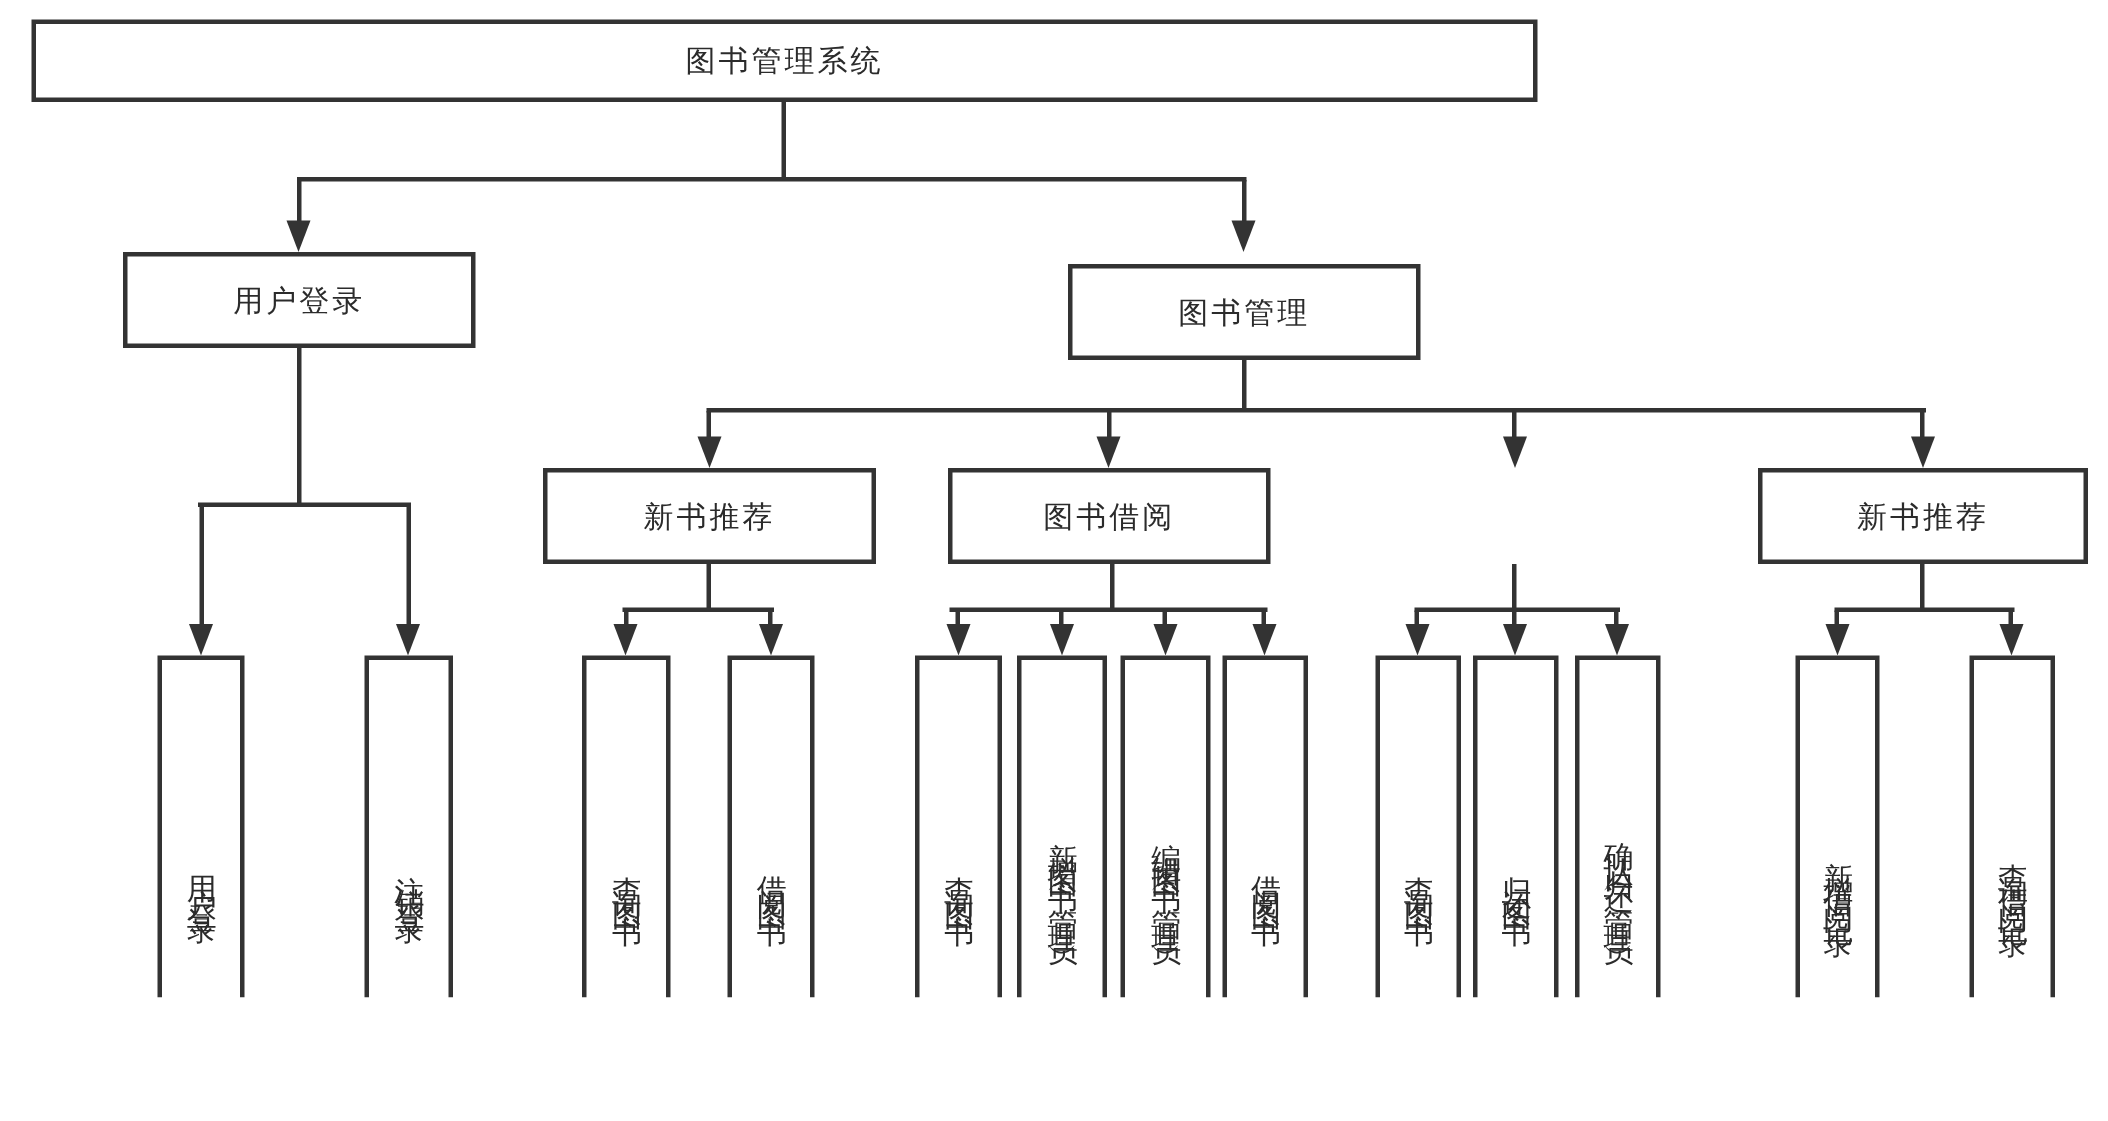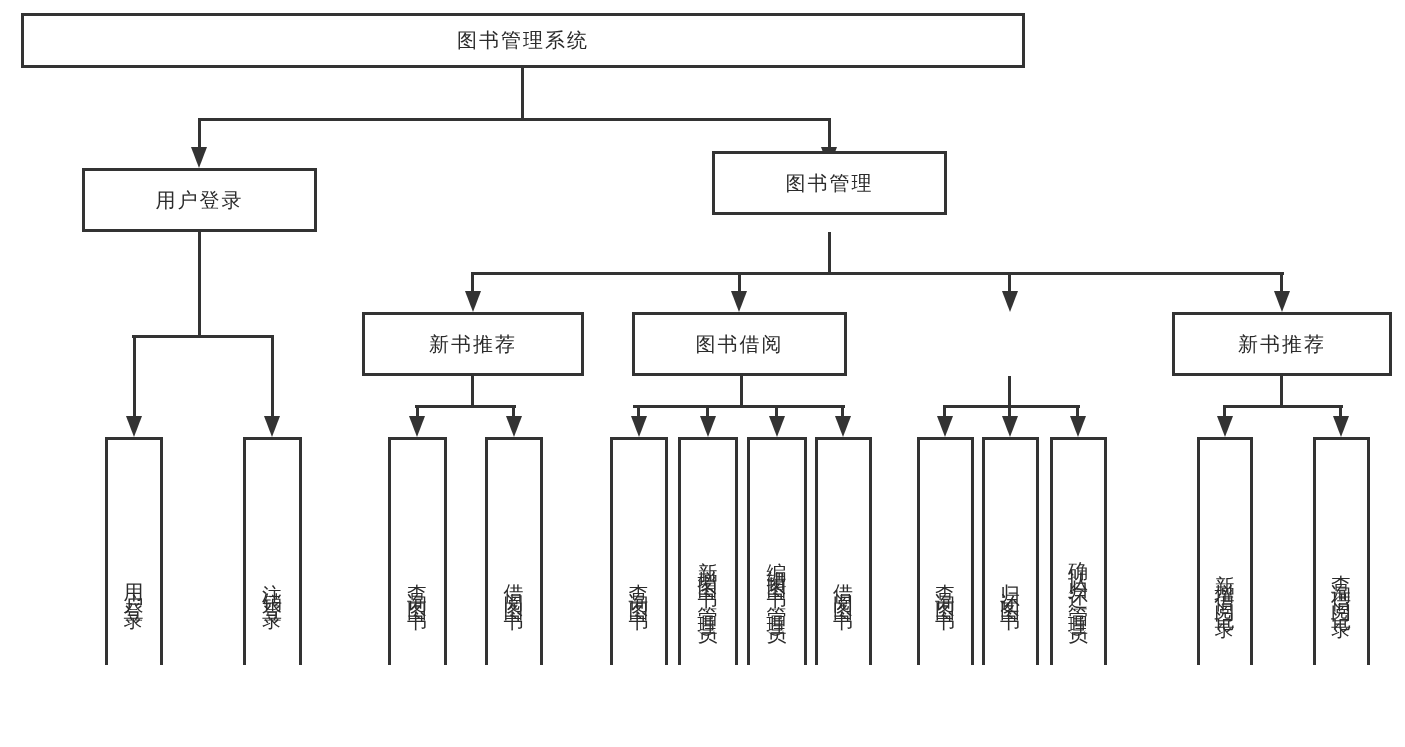--- a/index.html
+++ b/index.html
@@ -38,21 +38,21 @@
   <div class="box" style="left:21px;top:13px;width:1004px;height:55px">图书管理系统</div>
 
   <div class="vline" style="left:521px;top:68px;height:52px"></div>
   <div class="hline" style="left:198px;top:118px;width:633px"></div>
   <div class="vline" style="left:198px;top:120px;height:30px"></div>
   <div class="arrow" style="left:191px;top:147px"></div>
   <div class="vline" style="left:828px;top:120px;height:30px"></div>
   <div class="arrow" style="left:821px;top:147px"></div>
 
   <div class="box" style="left:82px;top:168px;width:235px;height:64px">用户登录</div>
-  <div class="box" style="left:712px;top:151px;width:235px;height:64px">图书管理</div>
+  <div class="box" style="left:712px;top:176px;width:235px;height:64px">图书管理</div>
 
   <div class="vline" style="left:198px;top:232px;height:105px"></div>
   <div class="hline" style="left:132px;top:335px;width:142px"></div>
   <div class="vline" style="left:133px;top:337px;height:82px"></div>
   <div class="arrow" style="left:126px;top:416px"></div>
   <div class="vline" style="left:271px;top:337px;height:82px"></div>
   <div class="arrow" style="left:264px;top:416px"></div>
 
   <div class="vline" style="left:828px;top:232px;height:42px"></div>
   <div class="hline" style="left:471px;top:272px;width:813px"></div>

